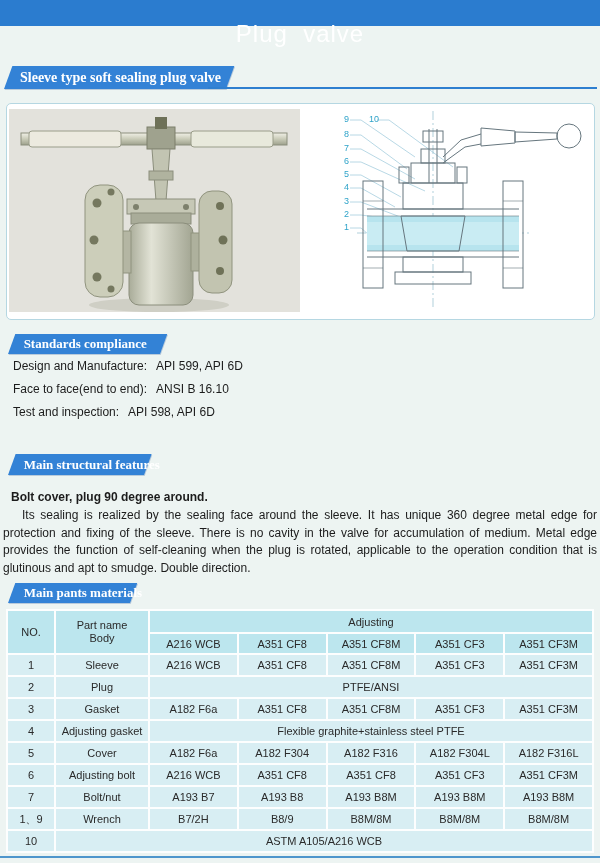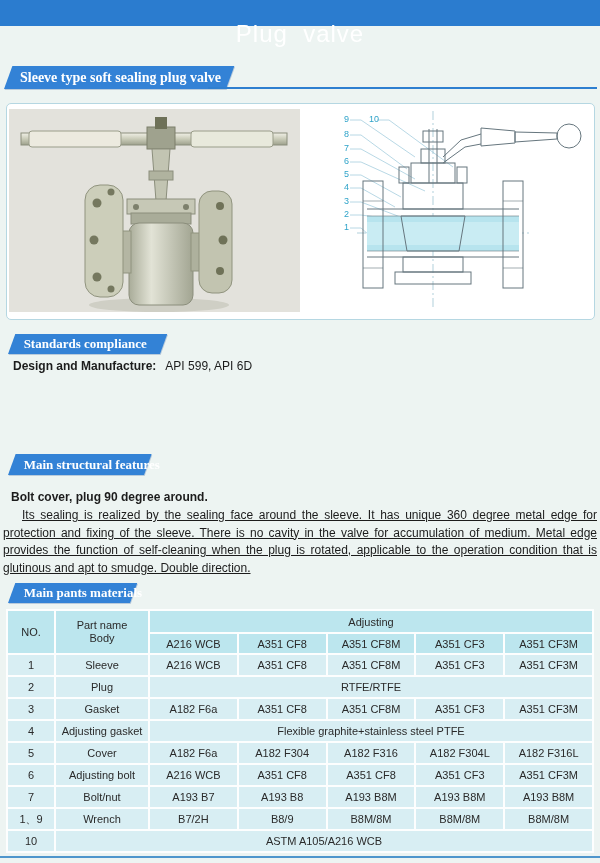--- a/index.html
+++ b/index.html
@@ -24,27 +24,27 @@
   
   .panel{left:6px;top:103px;width:587px;height:215px;background:#ffffff;
     border:1px solid #b5d7e2;border-radius:5px;}
   .photo{left:2px;top:5px;width:291px;height:203px;}
   .draw{left:296px;top:1px;width:290px;height:212px;}
   .callout{position:absolute;color:#2fa3c9;font-size:9px;line-height:9px;}
 
   
   .std{left:13px;top:355px;width:560px;font-size:12px;color:#1c1c1c;}
   .std .row{height:23px;line-height:23px;}
-  .std .lab{font-weight:bold;}
+  .std .lab{font-weight:normal;}
   .std .val{margin-left:9px;}
 
   
   .feat-line{left:11px;top:490px;width:580px;font-size:12px;color:#1c1c1c;font-weight:bold;}
   .feat-par{left:3px;top:507px;width:594px;font-size:12px;color:#1c1c1c;
-    line-height:17.5px;text-align:justify;text-indent:19px;text-decoration:underline;}
+    line-height:17.5px;text-align:justify;text-indent:19px;}
 
   
   .tbl-wrap{left:6px;top:609px;width:588px;}
   table{border-collapse:separate;border-spacing:2px;width:588px;
     background:#fdfefe;table-layout:fixed;}
   td{font-size:11px;color:#2a2a2a;text-align:center;padding:0;
     vertical-align:middle;}
   td.hc{background:#bce6ee;}
   td.dc{background:#d8eef3;}
   tr.hr1 td{height:21px;}
@@ -184,20 +184,26 @@
   <span class="callout" style="left:337px;top:119px;">1</span>
 </div>
 
 <div class="abs banner" style="left:8px;top:334px;width:152px;height:20px;">
   <span class="bt" style="font-size:13px;">Standards compliance</span>
 </div>
 <div class="abs std">
   <div class="row">
     <span class="lab">Design and Manufacture:</span><span class="val">API 599, API 6D</span>
   </div>
+  <div class="row">
+    <span class="lab">Face to face(end to end):</span><span class="val">ANSI B 16.10</span>
+  </div>
+  <div class="row">
+    <span class="lab">Test and inspection:</span><span class="val">API 598, API 6D</span>
+  </div>
 </div>
 
 <div class="abs banner" style="left:8px;top:454px;width:136px;height:21px;">
   <span class="bt" style="font-size:13px;">Main structural features</span>
 </div>
 <div class="abs feat-line">Bolt cover, plug 90 degree around.</div>
 <div class="abs feat-par">Its sealing is realized by the sealing face around the sleeve. It has unique 360 degree metal edge for protection and fixing of the sleeve. There is no cavity in the valve for accumulation of medium. Metal edge provides the function of self-cleaning when the plug is rotated, applicable to the operation condition that is glutinous and apt to smudge. Double direction.</div>
 
 <div class="abs banner" style="left:8px;top:583px;width:122px;height:20px;">
   <span class="bt" style="font-size:13px;">Main pants materials</span>
@@ -235,21 +241,21 @@
     <td class="dc">Sleeve</td>
     <td class="dc">A216 WCB</td>
     <td class="dc">A351 CF8</td>
     <td class="dc">A351 CF8M</td>
     <td class="dc">A351 CF3</td>
     <td class="dc">A351 CF3M</td>
   </tr>
   <tr class="dr">
     <td class="dc">2</td>
     <td class="dc">Plug</td>
-    <td class="dc" colspan="5">RTFE/RTFE</td>
+    <td class="dc" colspan="5">PTFE/ANSI</td>
   </tr>
   <tr class="dr">
     <td class="dc">3</td>
     <td class="dc">Gasket</td>
     <td class="dc">A182 F6a</td>
     <td class="dc">A351 CF8</td>
     <td class="dc">A351 CF8M</td>
     <td class="dc">A351 CF3</td>
     <td class="dc">A351 CF3M</td>
   </tr>

